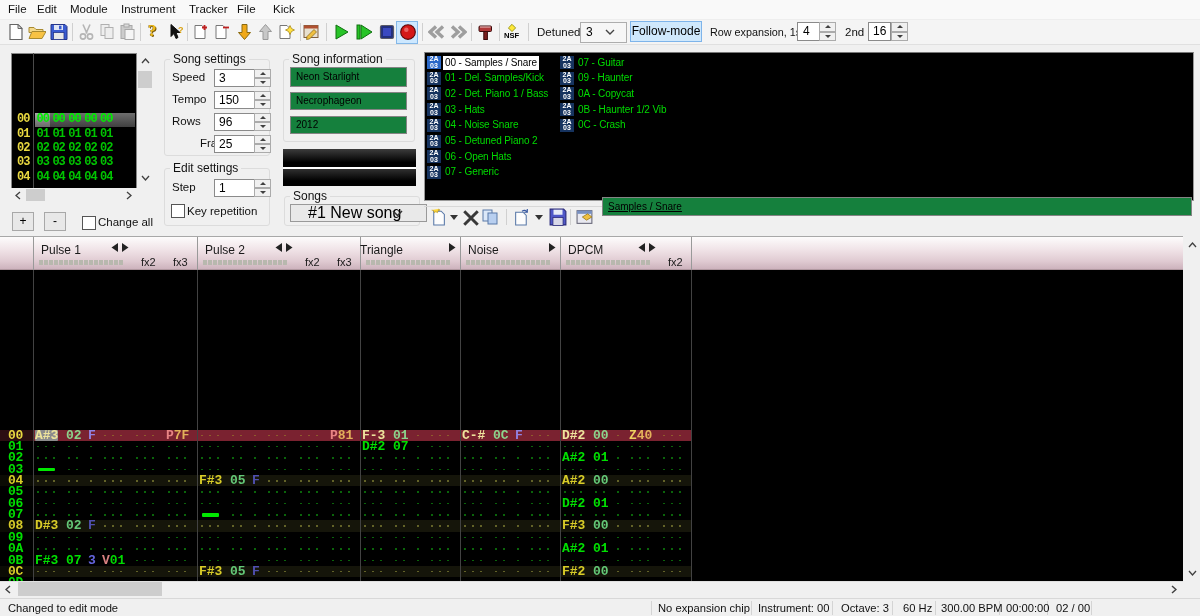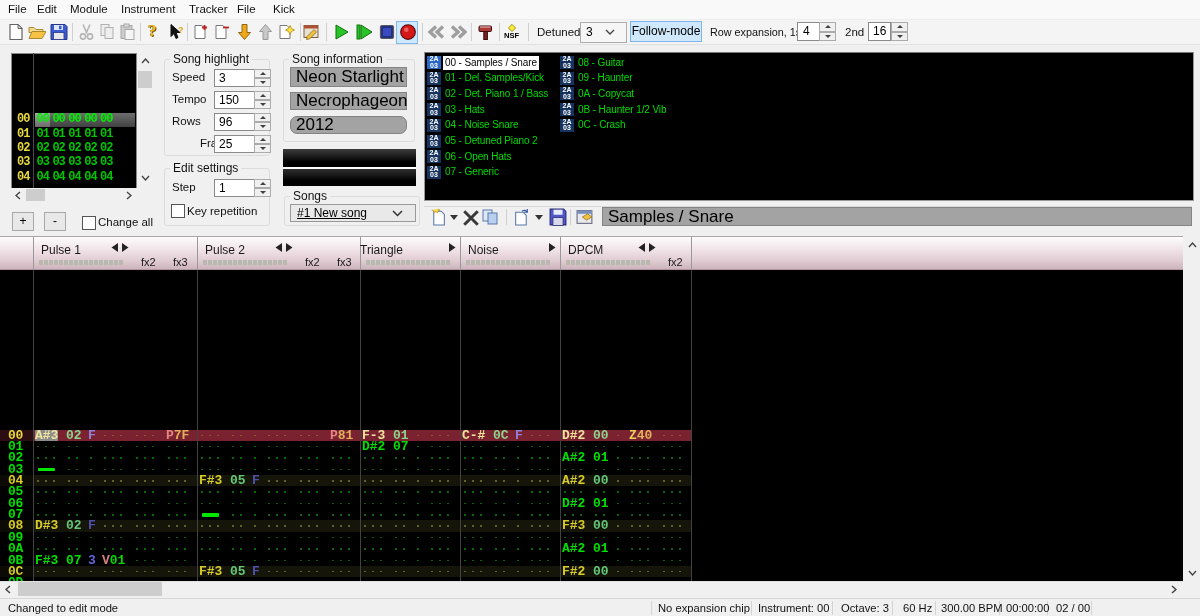--- a/index.html
+++ b/index.html
@@ -15,21 +15,21 @@
 .tlab{position:absolute;font-size:11.5px;color:#111;top:6px;}
 .spinbox{position:absolute;background:#fff;border:1px solid #8a8a8a;font-size:12px;color:#000;}
 .spinud{position:absolute;width:15px;background:#f0f0f0;border:1px solid #ababab;}
 .udt{position:absolute;left:4.5px;width:0;height:0;border-left:3px solid transparent;border-right:3px solid transparent;}
 .up{border-bottom:3.5px solid #404040;top:2px;}
 .dn{border-top:3.5px solid #404040;bottom:2px;}
 
 .grp{position:absolute;border:1px solid #dcdcdc;border-radius:3px;}
 .glab{position:absolute;background:#f0f0f0;font-size:12px;color:#111;padding:0 3px;}
 .lbl{position:absolute;font-size:11.5px;color:#111;}
-.tfield{position:absolute;background:#a3a3a3;border:1px solid #848484;font-size:17px;color:#000;padding-left:5px;}
+.tfield{position:absolute;background:#15803d;border:1px solid #848484;font-size:10px;color:#000;padding-left:5px;}
 .cbox{position:absolute;width:12px;height:12px;background:#fff;border:1px solid #555;}
 .blackbox{position:absolute;background:#000;}
 
 .sbtrack{position:absolute;background:#f0f0f0;}
 .sbthumb{position:absolute;background:#cdcdcd;}
 
 #pathead{left:0;top:236px;width:1183px;height:34px;
  background:linear-gradient(#fdfcfc, #f0e3e7 40%, #e0cbd2 75%, #cdb3bd 100%);
  border-top:1px solid #a8a8a8;border-bottom:1px solid #b098a0;box-sizing:border-box;}
 .chname{position:absolute;top:6px;font-size:12px;color:#1a1a1a;}
@@ -252,21 +252,21 @@
   </svg>
 <div class="sbthumb ab" style="left:26px;top:189px;width:19px;height:12px;"></div>
 <svg class="ab" style="left:126px;top:191px" width="6" height="9">
     <path d="M1 1 l4 3.5 l-4 3.5" fill="none" stroke="#404040" stroke-width="1.3"></path>
   </svg>
 <div class="ab" style="left:12px;top:212px;width:20px;height:17px;background:#e8e8e8;border:1px solid #a8a8a8;text-align:center;font-size:12px;line-height:16px;color:#000;">+</div>
 <div class="ab" style="left:44px;top:212px;width:20px;height:17px;background:#e8e8e8;border:1px solid #a8a8a8;text-align:center;font-size:12px;line-height:16px;color:#000;">-</div>
 <div class="cbox" style="left:82px;top:216px;"></div>
 <div class="lbl" style="left:98px;top:216px;">Change all</div>
 <div class="grp" style="left:164px;top:59px;width:104px;height:95px;"></div>
-<div class="glab" style="left:170px;top:52px;">Song highlight</div>
+<div class="glab" style="left:170px;top:52px;">Song settings</div>
 <div class="lbl" style="left:172px;top:71px;">Speed</div>
 <div class="spinbox" style="left:214px;top:69px;width:38px;height:16px;line-height:16px;padding-left:4px;">3</div>
 <div class="spinud" style="left:254px;top:69px;height:7px;">
     <span class="udt up"></span>
   </div>
 <div class="spinud" style="left:254px;top:78px;height:7px;">
     <span class="udt dn"></span>
   </div>
 <div class="lbl" style="left:172px;top:93px;">Tempo</div>
 <div class="spinbox" style="left:214px;top:91px;width:38px;height:16px;line-height:16px;padding-left:4px;">150</div>
@@ -301,29 +301,29 @@
   </div>
 <div class="spinud" style="left:254px;top:188px;height:7px;">
     <span class="udt dn"></span>
   </div>
 <div class="cbox" style="left:171px;top:204px;"></div>
 <div class="lbl" style="left:187px;top:205px;">Key repetition</div>
 <div class="grp" style="left:283px;top:59px;width:130px;height:81px;"></div>
 <div class="glab" style="left:289px;top:52px;">Song information</div>
 <div class="tfield" style="left:290px;top:67px;width:110px;height:18px;line-height:18px;">Neon Starlight</div>
 <div class="tfield" style="left:290px;top:92px;width:110px;height:16px;line-height:16px;">Necrophageon</div>
-<div class="tfield" style="left:290px;top:116px;width:110px;height:16px;line-height:16px;border-radius:7px;">2012</div>
+<div class="tfield" style="left:290px;top:116px;width:110px;height:16px;line-height:16px;">2012</div>
 <div class="ab" style="left:283px;top:149px;width:133px;height:37px;background:#000;">
     <div style="position:absolute;left:0;top:0;width:133px;height:18px;background:linear-gradient(#3c3c3c,#000 75%);"></div>
     <div style="position:absolute;left:0;top:18px;width:133px;height:2px;background:#fff;"></div>
     <div style="position:absolute;left:0;top:20px;width:133px;height:17px;background:linear-gradient(#303030,#000 70%);"></div>
   </div>
 <div class="grp" style="left:284px;top:196px;width:134px;height:28px;"></div>
 <div class="glab" style="left:290px;top:189px;">Songs</div>
-<div class="ab" style="left:290px;top:204px;width:118px;height:16px;background:#e9e9e9;border:1px solid #999;font-size:12px;color:#000;padding-left:6px;line-height:16px;text-decoration:underline;">#1 New song</div>
+<div class="ab" style="left:290px;top:204px;width:118px;height:16px;background:#e9e9e9;border:1px solid #999;font-size:16px;color:#000;padding-left:17px;line-height:16px;">#1 New song</div>
 <svg class="ab" style="left:392px;top:210px" width="11" height="7">
     <path d="M1 1 l4.5 4.5 l4.5 -4.5" fill="none" stroke="#333" stroke-width="1.5"></path>
   </svg>
 <div class="blackbox" style="left:424px;top:52px;width:768px;height:147px;border:1px solid #999;border-top-color:#777;"></div>
 <div class="ab" style="left:427px;top:56.0px;width:14px;height:13px;background:#2a68c8;font-size:7px;line-height:6.5px;color:#fff;text-align:center;font-family:'Liberation Sans';font-weight:bold;">2A<br>03</div>
 <div class="ab" style="left:443px;top:55.5px;background:#fff;color:#000;font-size:10px;letter-spacing:-0.1px;padding:0 2px;line-height:14px;">00 - Samples / Snare</div>
 <div class="ab" style="left:427px;top:71.7px;width:14px;height:13px;background:#16335f;font-size:7px;line-height:6.5px;color:#fff;text-align:center;font-family:'Liberation Sans';font-weight:bold;">2A<br>03</div>
 <div class="ab" style="left:445px;top:71.2px;color:#00dc00;font-size:10px;letter-spacing:-0.1px;line-height:14px;">01 - Del. Samples/Kick</div>
 <div class="ab" style="left:427px;top:87.4px;width:14px;height:13px;background:#16335f;font-size:7px;line-height:6.5px;color:#fff;text-align:center;font-family:'Liberation Sans';font-weight:bold;">2A<br>03</div>
 <div class="ab" style="left:445px;top:86.9px;color:#00dc00;font-size:10px;letter-spacing:-0.1px;line-height:14px;">02 - Det. Piano 1 / Bass</div>
@@ -331,21 +331,21 @@
 <div class="ab" style="left:445px;top:102.6px;color:#00dc00;font-size:10px;letter-spacing:-0.1px;line-height:14px;">03 - Hats</div>
 <div class="ab" style="left:427px;top:118.8px;width:14px;height:13px;background:#16335f;font-size:7px;line-height:6.5px;color:#fff;text-align:center;font-family:'Liberation Sans';font-weight:bold;">2A<br>03</div>
 <div class="ab" style="left:445px;top:118.3px;color:#00dc00;font-size:10px;letter-spacing:-0.1px;line-height:14px;">04 - Noise Snare</div>
 <div class="ab" style="left:427px;top:134.5px;width:14px;height:13px;background:#16335f;font-size:7px;line-height:6.5px;color:#fff;text-align:center;font-family:'Liberation Sans';font-weight:bold;">2A<br>03</div>
 <div class="ab" style="left:445px;top:134.0px;color:#00dc00;font-size:10px;letter-spacing:-0.1px;line-height:14px;">05 - Detuned Piano 2</div>
 <div class="ab" style="left:427px;top:150.2px;width:14px;height:13px;background:#16335f;font-size:7px;line-height:6.5px;color:#fff;text-align:center;font-family:'Liberation Sans';font-weight:bold;">2A<br>03</div>
 <div class="ab" style="left:445px;top:149.7px;color:#00dc00;font-size:10px;letter-spacing:-0.1px;line-height:14px;">06 - Open Hats</div>
 <div class="ab" style="left:427px;top:165.89999999999998px;width:14px;height:13px;background:#16335f;font-size:7px;line-height:6.5px;color:#fff;text-align:center;font-family:'Liberation Sans';font-weight:bold;">2A<br>03</div>
 <div class="ab" style="left:445px;top:165.39999999999998px;color:#00dc00;font-size:10px;letter-spacing:-0.1px;line-height:14px;">07 - Generic</div>
 <div class="ab" style="left:560px;top:56.0px;width:14px;height:13px;background:#16335f;font-size:7px;line-height:6.5px;color:#fff;text-align:center;font-family:'Liberation Sans';font-weight:bold;">2A<br>03</div>
-<div class="ab" style="left:578px;top:55.5px;color:#00dc00;font-size:10px;letter-spacing:-0.1px;line-height:14px;">08 - Guitar</div>
+<div class="ab" style="left:578px;top:55.5px;color:#00dc00;font-size:10px;letter-spacing:-0.1px;line-height:14px;">07 - Guitar</div>
 <div class="ab" style="left:560px;top:71.7px;width:14px;height:13px;background:#16335f;font-size:7px;line-height:6.5px;color:#fff;text-align:center;font-family:'Liberation Sans';font-weight:bold;">2A<br>03</div>
 <div class="ab" style="left:578px;top:71.2px;color:#00dc00;font-size:10px;letter-spacing:-0.1px;line-height:14px;">09 - Haunter</div>
 <div class="ab" style="left:560px;top:87.4px;width:14px;height:13px;background:#16335f;font-size:7px;line-height:6.5px;color:#fff;text-align:center;font-family:'Liberation Sans';font-weight:bold;">2A<br>03</div>
 <div class="ab" style="left:578px;top:86.9px;color:#00dc00;font-size:10px;letter-spacing:-0.1px;line-height:14px;">0A - Copycat</div>
 <div class="ab" style="left:560px;top:103.1px;width:14px;height:13px;background:#16335f;font-size:7px;line-height:6.5px;color:#fff;text-align:center;font-family:'Liberation Sans';font-weight:bold;">2A<br>03</div>
 <div class="ab" style="left:578px;top:102.6px;color:#00dc00;font-size:10px;letter-spacing:-0.1px;line-height:14px;">0B - Haunter 1/2 Vib</div>
 <div class="ab" style="left:560px;top:118.8px;width:14px;height:13px;background:#16335f;font-size:7px;line-height:6.5px;color:#fff;text-align:center;font-family:'Liberation Sans';font-weight:bold;">2A<br>03</div>
 <div class="ab" style="left:578px;top:118.3px;color:#00dc00;font-size:10px;letter-spacing:-0.1px;line-height:14px;">0C - Crash</div>
 <div class="ab" style="left:424px;top:206px;width:768px;height:1px;background:#d8d8d8;"></div>
 <svg class="tico" style="left:429px;top:208px" width="16" height="17" viewBox="0 0 16 17">
@@ -374,21 +374,21 @@
     <path d="M1 1 h12 l2 2 v12 h-14 z" fill="#5058c8" stroke="#2a2a7a"></path>
     <rect x="4" y="1.5" width="8" height="4.5" fill="#e8ecf8"></rect>
     <rect x="3.5" y="8.5" width="9" height="7" fill="#d8d8e8" stroke="#2a2a7a" stroke-width=".7"></rect>
   </svg>
 <div class="tsep" style="left:570px;top:209px;height:16px;"></div>
 <svg class="tico" style="left:576px;top:208px" width="17" height="16" viewBox="0 0 17 16">
     <rect x="1" y="2" width="14" height="12" fill="#e8e8f0" stroke="#667"></rect>
     <rect x="1" y="2" width="14" height="3" fill="#7890c0"></rect>
     <path d="M6 8 l5 -3 l4 3 l-5 3 z" fill="#f0c040" stroke="#907010" stroke-width=".7"></path>
   </svg>
-<div class="tfield" style="left:602px;top:207px;width:583px;height:17px;line-height:17px;">Samples / Snare</div>
+<div class="tfield" style="left:602px;top:197px;width:583px;height:17px;line-height:17px;text-decoration:underline;">Samples / Snare</div>
 <div id="pathead" class="ab">
 <div class="hsep" style="left:33px"></div>
 <div class="chname" style="left:41px">Pulse 1</div>
 <svg class="ab" style="left:111px;top:6px" width="8" height="9">
       <path d="M7 0 v9 l-6.5 -4.5 z" fill="#222"></path>
     </svg>
 <svg class="ab" style="left:121px;top:6px" width="8" height="9">
       <path d="M1 0 v9 l6.5 -4.5 z" fill="#222"></path>
     </svg>
 <div class="mdots" style="left:39px"></div>

